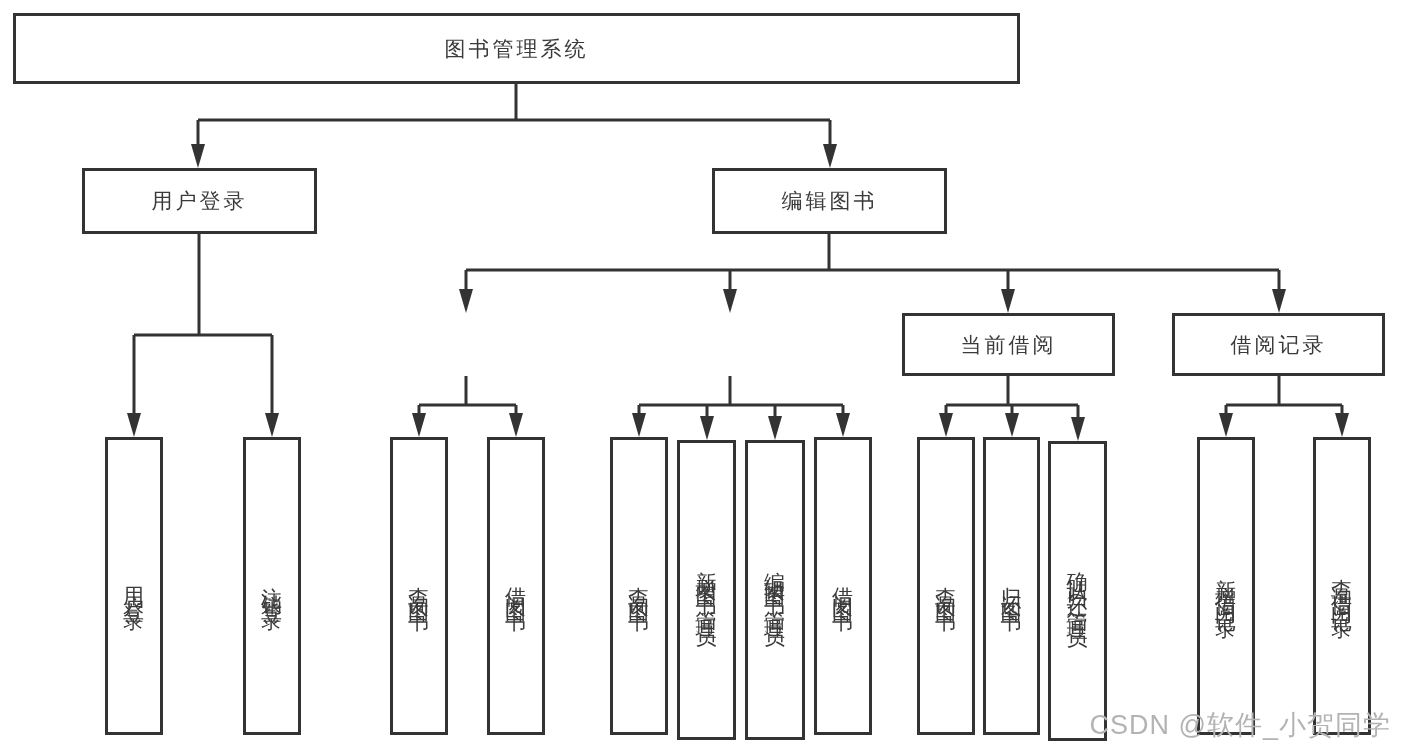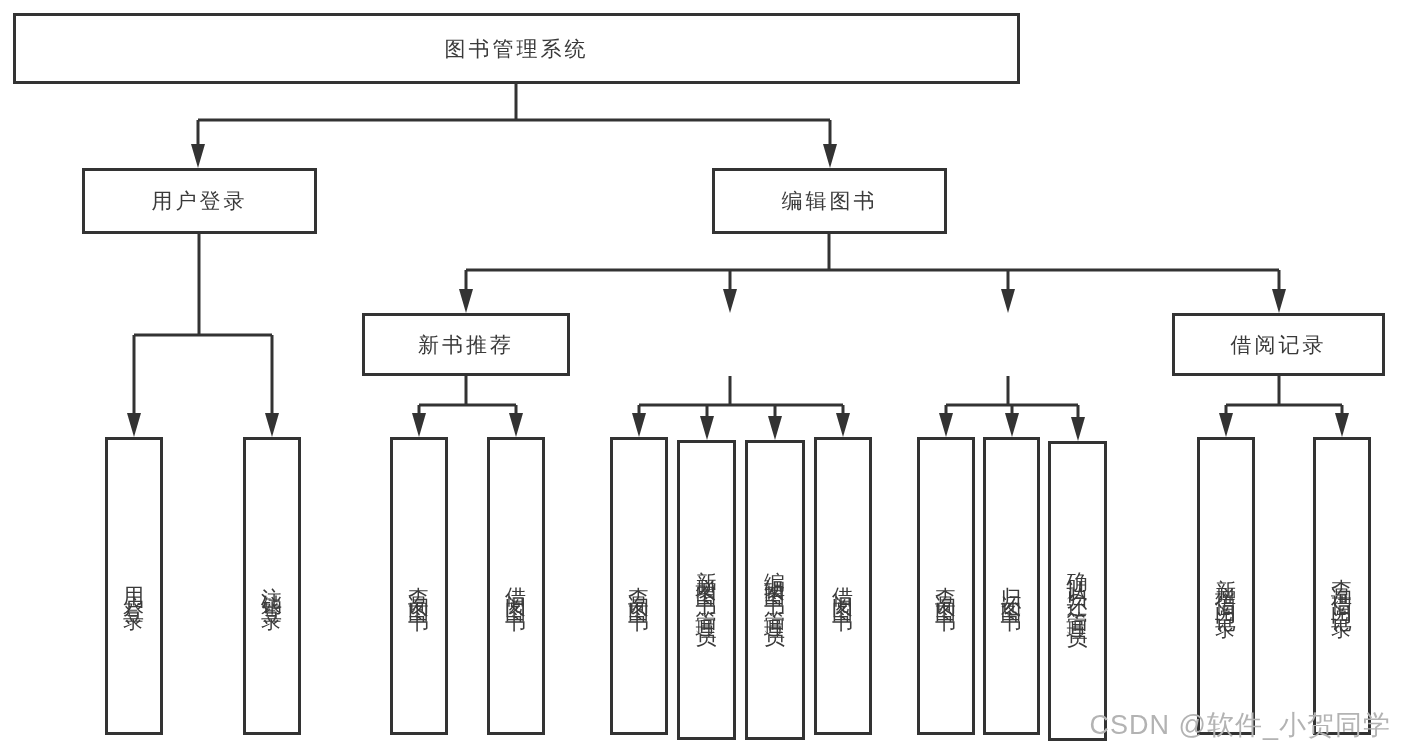--- a/index.html
+++ b/index.html
@@ -113,21 +113,21 @@
       <polygon points="1226,437 1219,413 1233,413"></polygon>
       <polygon points="1342,437 1335,413 1349,413"></polygon>
     </g>
   </svg>
 
   <div class="box" style="left:13px; top:13px; width:1007px; height:71px;">图书管理系统</div>
 
   <div class="box" style="left:82px; top:168px; width:235px; height:66px;">用户登录</div>
   <div class="box" style="left:712px; top:168px; width:235px; height:66px;">编辑图书</div>
 
-  <div class="box" style="left:362px; top:313px; width:208px; height:63px;">新书推荐</div>
+  <div class="box" style="left:902px; top:313px; width:213px; height:63px;">当前借阅</div>
   <div class="box" style="left:1172px; top:313px; width:213px; height:63px;">借阅记录</div>
 
   <div class="box vbox" style="left:105px; top:437px; width:58px; height:298px;">用户登录</div>
   <div class="box vbox" style="left:243px; top:437px; width:58px; height:298px;">注销登录</div>
 
   <div class="box vbox" style="left:390px; top:437px; width:58px; height:298px;">查询图书</div>
   <div class="box vbox" style="left:487px; top:437px; width:58px; height:298px;">借阅图书</div>
 
   <div class="box vbox" style="left:610px; top:437px; width:58px; height:298px;">查询图书</div>
   <div class="box vbox" style="left:677px; top:440px; width:59px; height:300px;">新增图书（管理员）</div>

